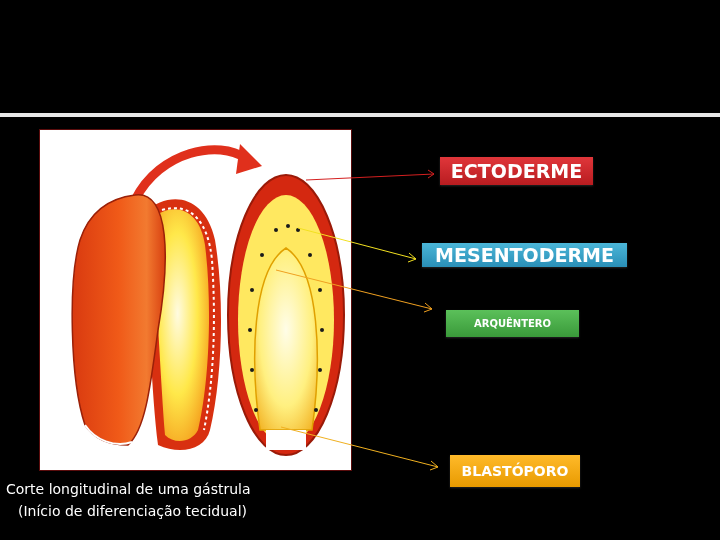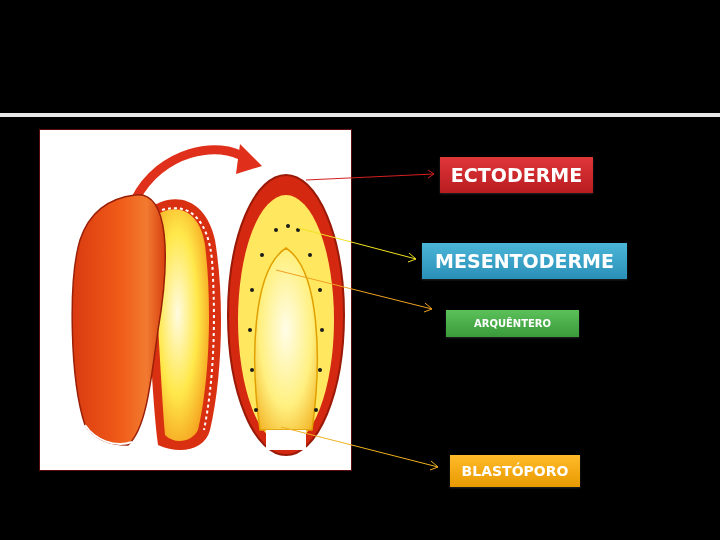--- a/index.html
+++ b/index.html
@@ -1,22 +1,22 @@
 <!DOCTYPE html>
 <html><head>
 <meta charset="utf-8">
 <style>
   html,body{margin:0;padding:0;}
   body{width:720px;height:540px;background:#000;position:relative;overflow:hidden;font-family:"DejaVu Sans","Liberation Sans",sans-serif;}
   .rule{position:absolute;left:0;top:113px;width:720px;height:4px;background:#e8e8e8;}
   .figure{position:absolute;left:39px;top:129px;width:313px;height:342px;background:#fff;border:1px solid #5a0c0c;box-sizing:border-box;}
   .overlay{position:absolute;left:0;top:0;}
   .label{position:absolute;color:#fff;font-weight:bold;box-sizing:border-box;display:flex;align-items:center;justify-content:center;box-shadow:0 1px 2px rgba(255,255,255,0.15);}
-  .lab-ecto{left:440px;top:157px;width:153px;height:36px;font-size:19px;background:linear-gradient(#e0363a,#b81c20);}
-  .lab-meso{left:422px;top:243px;width:205px;height:36px;font-size:19px;background:linear-gradient(#4bb6d8,#2a8fb7);}
+  .lab-ecto{left:440px;top:157px;width:153px;height:28px;font-size:19px;background:linear-gradient(#e0363a,#b81c20);}
+  .lab-meso{left:422px;top:243px;width:205px;height:24px;font-size:19px;background:linear-gradient(#4bb6d8,#2a8fb7);}
   .lab-arq{left:446px;top:310px;width:133px;height:27px;font-size:10px;background:linear-gradient(#5bc05a,#3a9a3a);}
   .lab-blasto{left:450px;top:455px;width:130px;height:32px;font-size:14px;background:linear-gradient(#ffba2a,#e89a00);}
   .caption{position:absolute;left:6px;top:478px;color:#fff;font-size:14px;line-height:22px;}
   .caption div{white-space:nowrap;}
   .caption .l2{padding-left:12px;}
 </style>
 </head>
 <body>
 
 <div class="rule"></div>
@@ -92,13 +92,15 @@
   <line x1="281" y1="427" x2="438" y2="467" stroke="#f0b020" stroke-width="1"></line>
   <polyline points="431,461 438,467 430,470" stroke="#f0b020" fill="none"></polyline>
 </svg>
 
 <div class="label lab-ecto">ECTODERME</div>
 <div class="label lab-meso">MESENTODERME</div>
 <div class="label lab-arq">ARQUÊNTERO</div>
 <div class="label lab-blasto">BLASTÓPORO</div>
 
 <div class="caption">
+  <div>Corte longitudinal de uma gástrula</div>
+  <div class="l2">(Início de diferenciação tecidual)</div>
 </div>
 
 </body></html>

